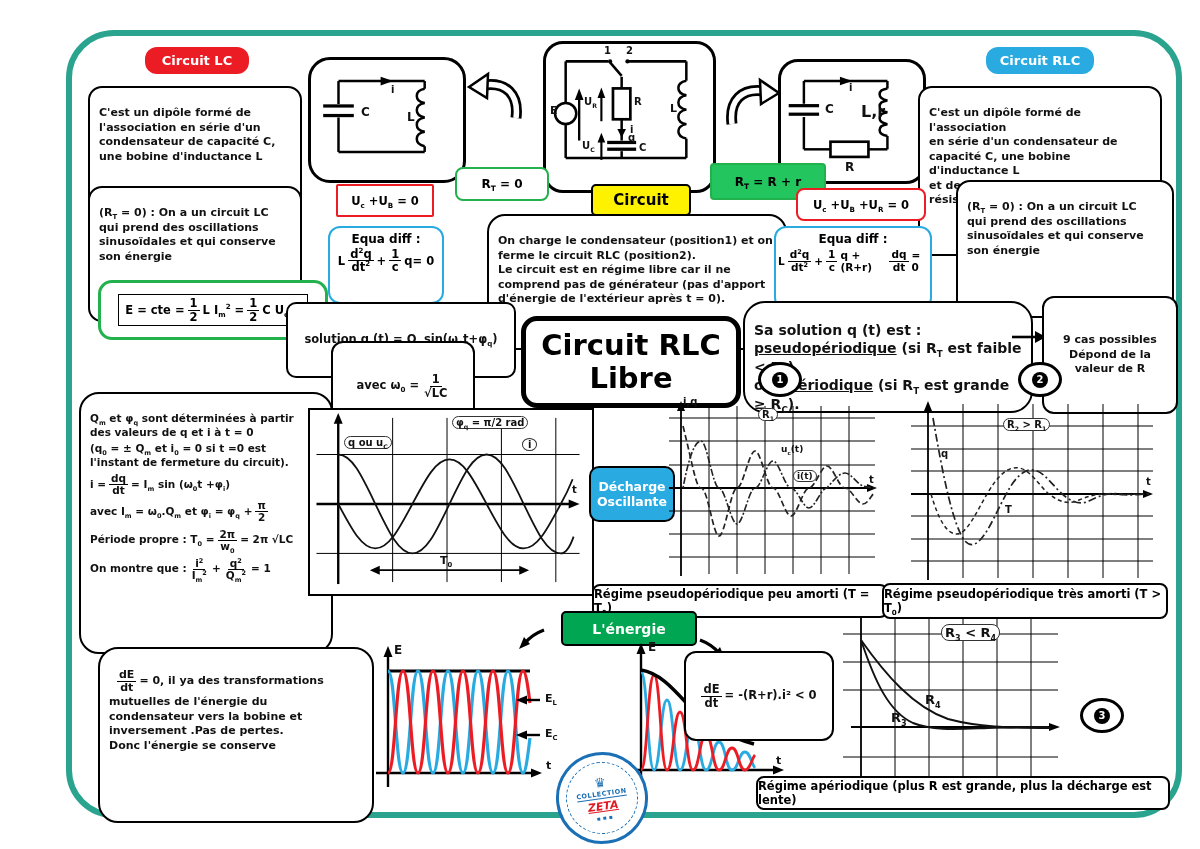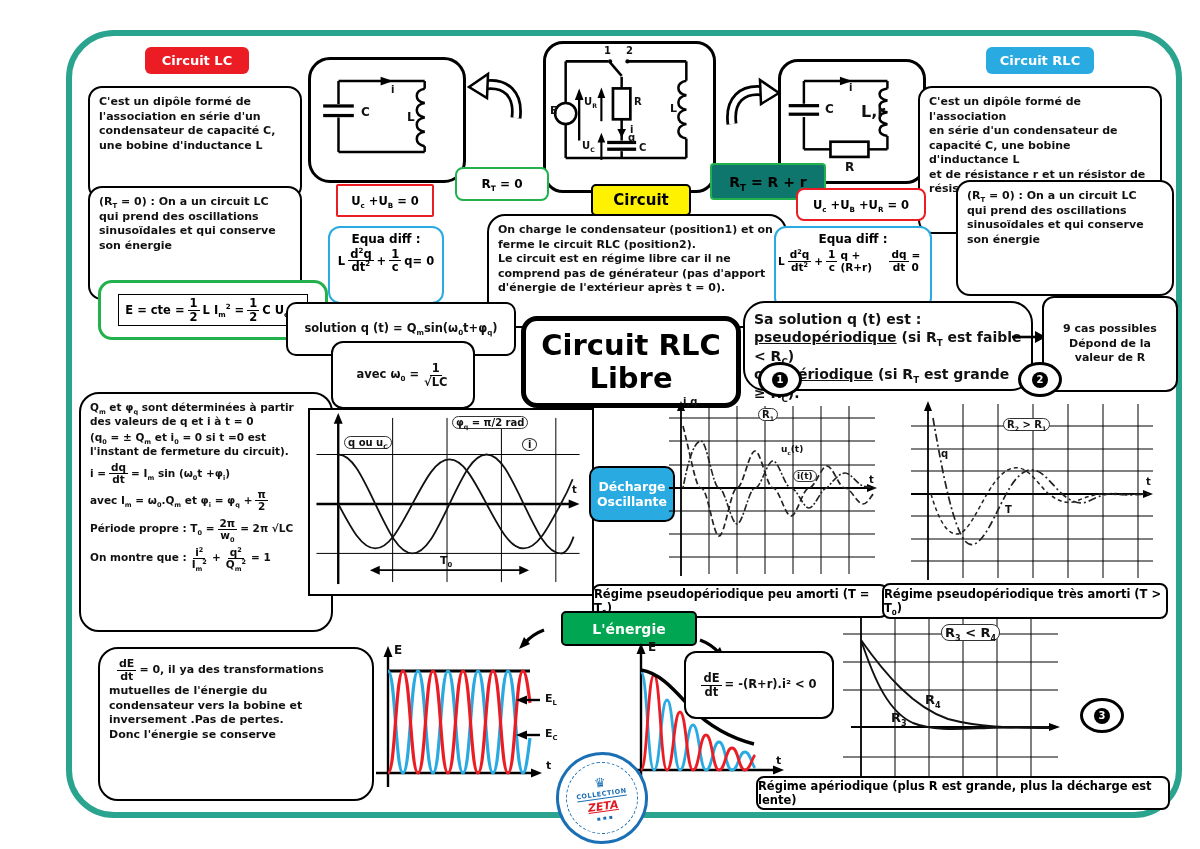--- a/index.html
+++ b/index.html
@@ -1,24 +1,24 @@
 <!DOCTYPE html>
 <html><head>
 <meta charset="utf-8">
 <style>
   html,body{margin:0;padding:0;background:#fff}
   .stage{position:relative;width:1200px;height:849px;background:#fff;
          font-family:"DejaVu Sans",sans-serif;overflow:hidden}
   .abs{position:absolute}
   .frame{left:66px;top:30px;width:1104px;height:776px;border:6px solid #2aa48e;border-radius:48px}
-  .box{border:2.5px solid #000;border-radius:14px;background:#fff;padding:7px 9px;
+  .box{border:2.5px solid #000;border-radius:14px;background:#fff;padding:18px 9px;
        font-weight:700;font-size:11px;line-height:1.32;color:#111}
   .prewrap{white-space:pre-line}
   .center{display:flex;align-items:center;justify-content:center;text-align:center}
-  .badge{display:flex;align-items:center;justify-content:center;font-weight:700;color:#fff;border-radius:6px}
+  .badge{display:flex;align-items:center;justify-content:center;font-weight:700;color:#fff;border-radius:12px}
   .frow{display:flex;align-items:center;justify-content:center;gap:3px;font-weight:700;flex-wrap:nowrap}
   .frow.left{justify-content:flex-start}
   .frac{display:inline-flex;flex-direction:column;align-items:center;vertical-align:middle;line-height:1.05}
   .frac .num{border-bottom:1.6px solid #000;padding:0 2px}
   .frac .den{padding:0 2px}
   sub,sup{font-size:0.62em;line-height:0}
   .u{text-decoration:underline}
   .glabel{position:absolute;font-weight:700;font-size:10px;color:#111;white-space:nowrap}
   .gbub{border:1.2px solid #333;border-radius:8px;background:#fff;padding:0 3px}
   .numcircle{width:38px;height:29px;border:3px solid #000;border-radius:50%;
@@ -163,21 +163,21 @@
 
   <div class="abs box prewrap" style="left:918px;top:86px;width:222px;height:130px">C'est un dipôle formé de l'association
 en série d'un condensateur de
 capacité C, une bobine d'inductance L
 et de résistance r et un résistor de
 résistance R.</div>
 
   <div class="abs center" style="left:455px;top:167px;width:90px;height:30px;border:2.5px solid #22b14c;border-radius:8px;background:#fff;font-weight:700;font-size:12px">
       <span>R<sub>T</sub> = 0</span>
     </div>
-  <div class="abs center" style="left:710px;top:163px;width:112px;height:33px;border:2.5px solid #22b14c;border-radius:4px;background:#0f766e;font-weight:700;font-size:14px">
+  <div class="abs center" style="left:710px;top:163px;width:112px;height:33px;border:2.5px solid #22b14c;border-radius:4px;background:#22c55e;font-weight:700;font-size:12px">
       <span>R<sub>T</sub> = R + r</span>
     </div>
 
   <div class="abs center" style="left:336px;top:184px;width:94px;height:29px;border:2.5px solid #ec1c24;border-radius:2px;background:#fff;font-weight:700;font-size:11.5px">
       <span>U<sub>c</sub> +U<sub>B</sub> = 0</span>
     </div>
   <div class="abs center" style="left:796px;top:188px;width:126px;height:29px;border:2.5px solid #ec1c24;border-radius:8px;background:#fff;font-weight:700;font-size:11.5px">
       <span>U<sub>c</sub> +U<sub>B</sub> +U<sub>R</sub> = 0</span>
     </div>
 

